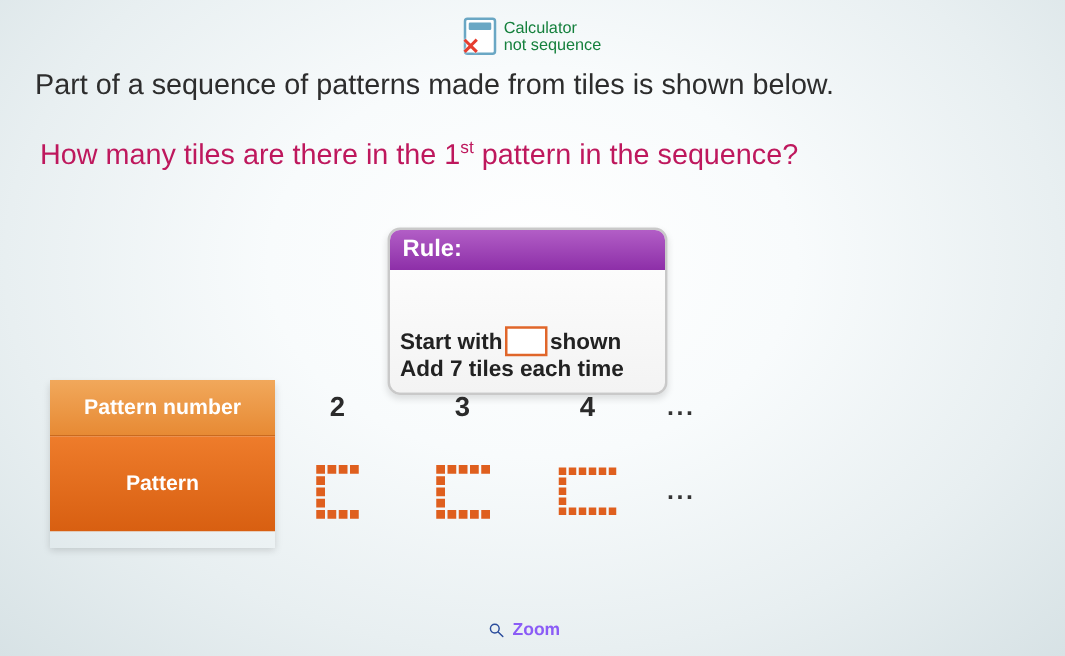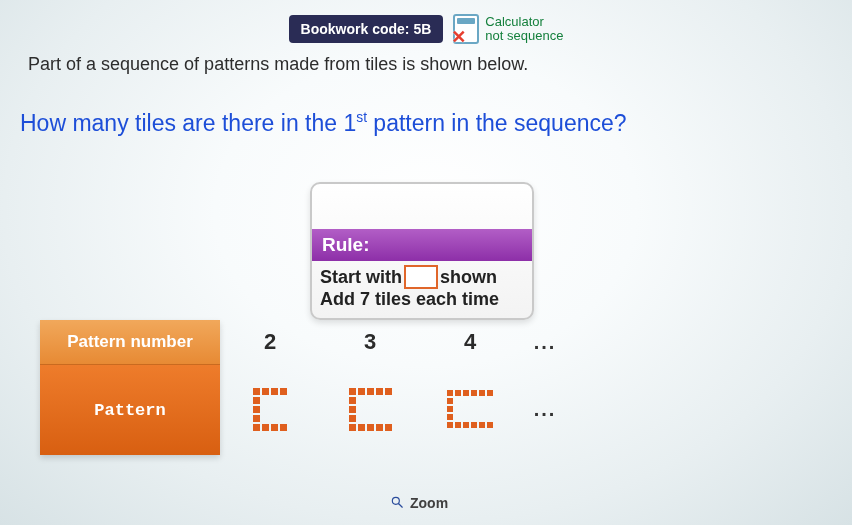--- a/index.html
+++ b/index.html
@@ -65,72 +65,72 @@
   .calc-text {
     font-size: 13px;
     color: #15803d;
     line-height: 1.1;
   }
   
   .q1 {
     position: absolute;
     top: 54px;
     left: 28px; right: 12px;
-    font-size: 18px;
+    font-size: 23px;
     color: #2d2d2d;
   }
   .q2 {
     position: absolute;
     top: 110px;
-    left: 20px; right: 12px;
+    left: 32px; right: 12px;
     font-size: 23px;
-    color: #1d4ed8;
+    color: #be185d;
   }
   .q2 sup { font-size: 0.6em; }
   
   .rule-card {
     position: absolute;
     top: 182px;
     left: 310px;
     width: 220px;
     border: 2px solid #c9c9c9;
     border-radius: 10px;
     background: linear-gradient(#ffffff,#f3f3f3);
     box-shadow: 0 3px 6px rgba(0,0,0,0.12);
     overflow: hidden;
   }
   .rule-card .rule-hdr {
     background: linear-gradient(#b25ec6,#8d2fa8);
     color: #fff;
     font-weight: 700;
     font-size: 19px;
     padding: 5px 10px;
-    margin-top: 45px;
   }
   .rule-card .rule-body {
     padding: 4px 8px 8px 8px;
     font-size: 18px;
     font-weight: 700;
     color: #222;
   }
   .rule-card .line1 {
     display: flex;
     align-items: center;
     gap: 2px;
+    margin-top: 41px;
   }
   .blank-box {
     display: inline-block;
     width: 30px; height: 20px;
     border: 2px solid #e0662a;
     background: #fff;
   }
   
   .ptable {
     position: absolute;
-    top: 320px;
+    top: 304px;
     left: 40px;
     display: flex;
     align-items: stretch;
   }
   .labels {
     width: 180px;
     display: flex;
     flex-direction: column;
     box-shadow: 0 3px 6px rgba(0,0,0,0.15);
   }
@@ -142,23 +142,22 @@
     display: flex;
     align-items: center;
     justify-content: center;
   }
   .labels .lab.top {
     height: 44px;
     background: linear-gradient(#f1a85b,#e78a34);
     border-bottom: 1px solid #c96a1f;
   }
   .labels .lab.bot {
-    height: 90px;
+    height: 76px;
     background: linear-gradient(#ee7c2b,#d85f11);
-    font-family: Liberation Mono, monospace;
   }
   .cols {
     display: flex;
     align-items: stretch;
   }
   .col {
     width: 100px;
     display: flex;
     flex-direction: column;
     align-items: center;
@@ -199,36 +198,35 @@
   .c2 { grid-template-columns: repeat(4, 7px); grid-template-rows: repeat(5, 7px); }
   .c3 { grid-template-columns: repeat(5, 7px); grid-template-rows: repeat(5, 7px); }
   .c4 { grid-template-columns: repeat(6, 6px); grid-template-rows: repeat(5, 6px); }
 
   
   .zoom {
     position: absolute;
     bottom: 14px;
     left: 390px;
     display: flex;
-    align-items: flex-start;
+    align-items: flex-end;
     gap: 6px;
-    color: #404040;
+    color: #8b5cf6;
     font-size: 14px;
     font-weight: 600;
     cursor: pointer;
   }
   .zoom svg { width: 14px; height: 14px; }
 </style>
 </head>
 <body>
 
 <div class="page">
 
   <div class="hdr">
-    <div class="bookwork">Bookwork code: 5B</div>
     <div class="calc-wrap">
       <div class="calc-icon">
           <span class="x">✕</span>
         </div>
       <div class="calc-text">
         <div>Calculator</div>
         <div>not sequence</div>
       </div>
     </div>
   </div>

